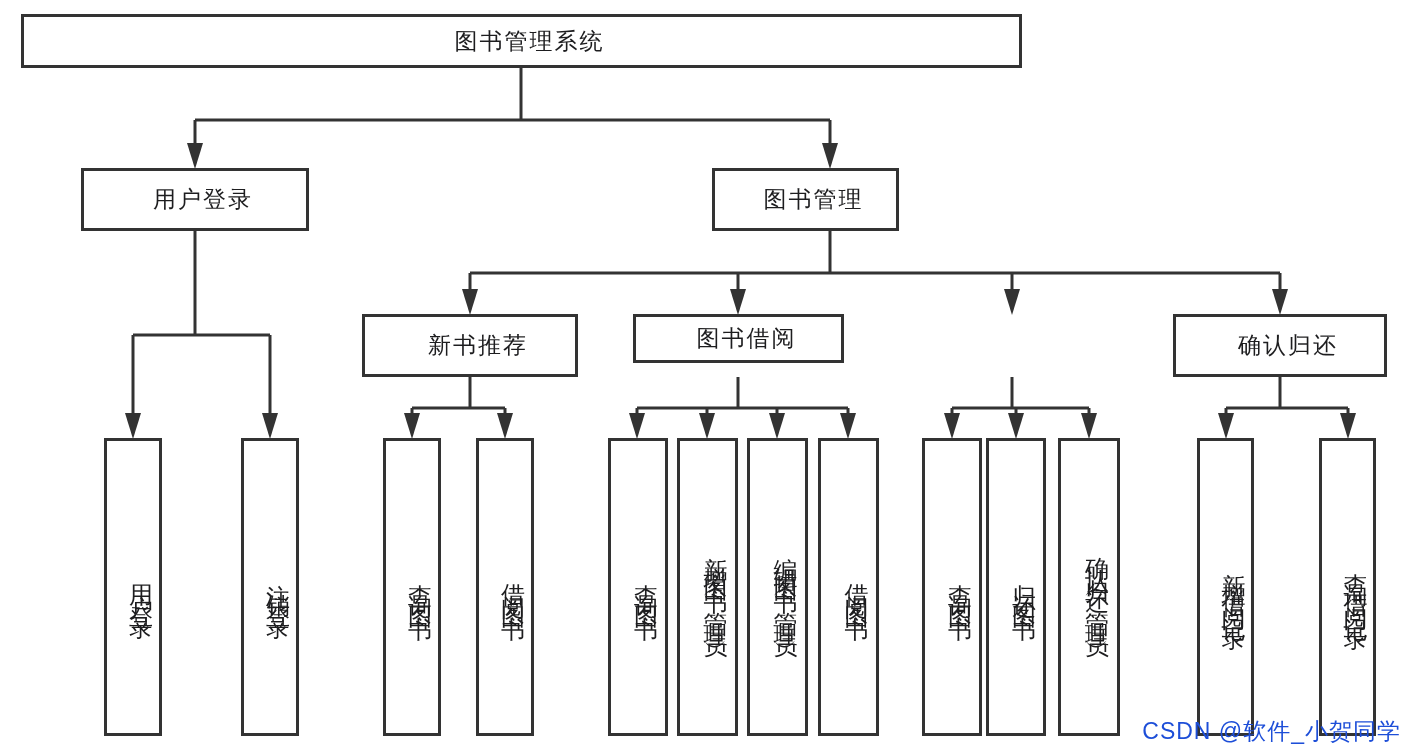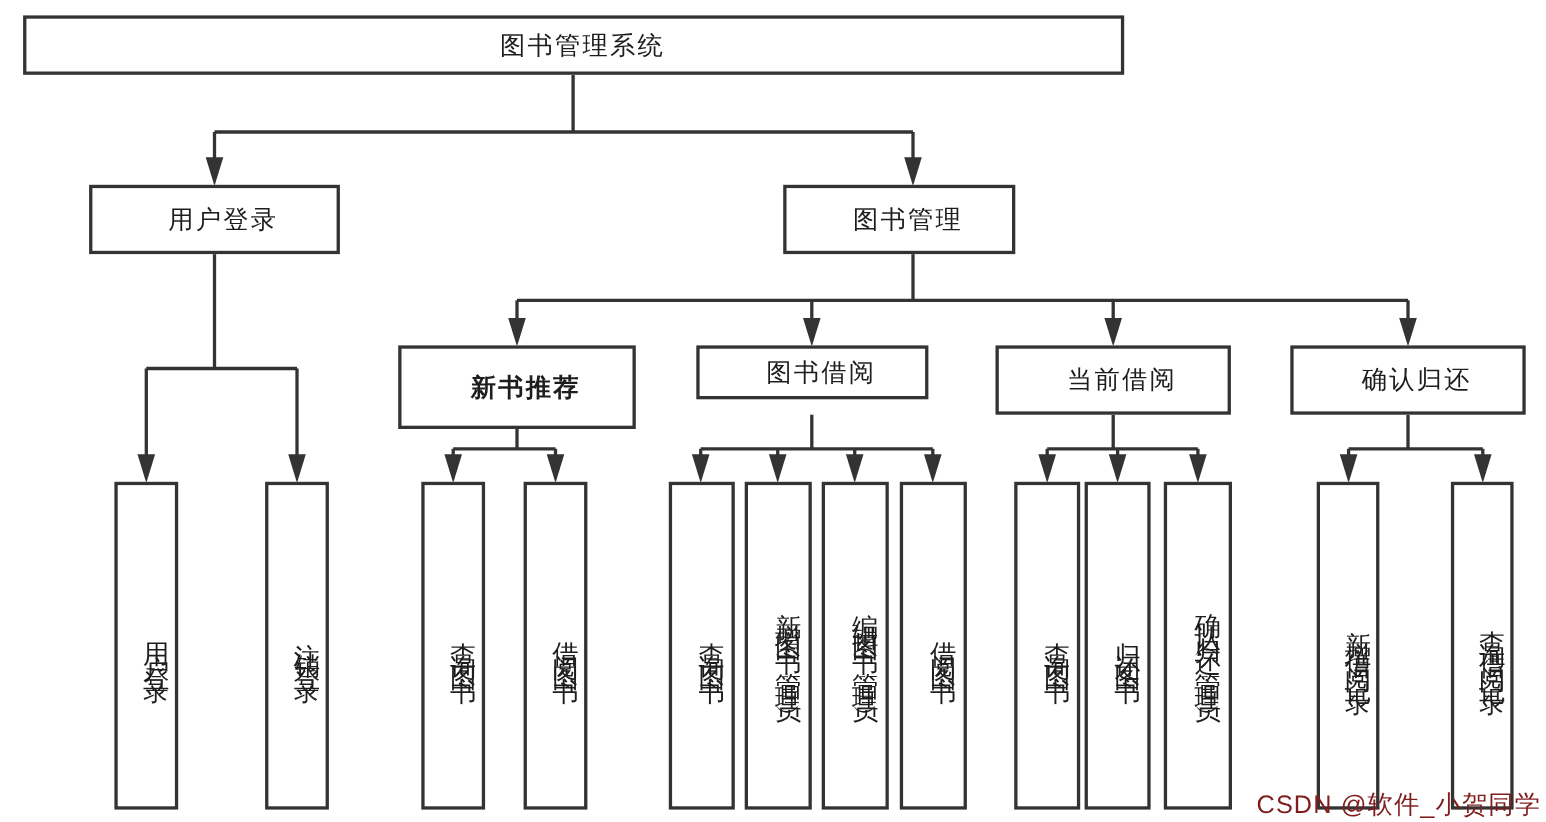--- a/index.html
+++ b/index.html
@@ -46,21 +46,21 @@
     font-size: 24px;
     line-height: 1;
     letter-spacing: 11px;
     white-space: nowrap;
   }
   .watermark {
     position: absolute;
     top: 716px;
     right: 4px;
     font-size: 23px;
-    color: #7f1d1d;
+    color: #1d4ed8;
     letter-spacing: 1px;
     z-index: 3;
     white-space: nowrap;
   }
 </style>
 </head>
 <body>
 
 <div class="canvas">
 
@@ -133,33 +133,30 @@
     </g>
   </svg>
 
   <div class="box h" style="left:21px; top:14px; width:1001px; height:54px;">
     <span>图书管理系统</span>
   </div>
 
   <div class="box h" style="left:81px; top:168px; width:228px; height:63px;">
     <span>用户登录</span>
   </div>
-  <div class="box h" style="left:712px; top:168px; width:211px; height:63px;">
+  <div class="box h" style="left:712px; top:168px; width:187px; height:63px;">
     <span>图书管理</span>
   </div>
 
-  <div class="box h" style="left:362px; top:314px; width:216px; height:76px;font-weight:bold;">
+  <div class="box h" style="left:362px; top:314px; width:216px; height:63px;">
     <span>新书推荐</span>
   </div>
   <div class="box h" style="left:633px; top:314px; width:211px; height:49px;">
     <span>图书借阅</span>
   </div>
-  <div class="box h" style="left:905px; top:314px; width:214px; height:63px;">
-    <span>当前借阅</span>
-  </div>
   <div class="box h" style="left:1173px; top:314px; width:214px; height:63px;">
     <span>确认归还</span>
   </div>
 
   <div class="box leaf" style="left:104px; top:438px; width:58px; height:298px;">
     <span>用户登录</span>
   </div>
   <div class="box leaf" style="left:241px; top:438px; width:58px; height:298px;">
     <span>注销登录</span>
   </div>

